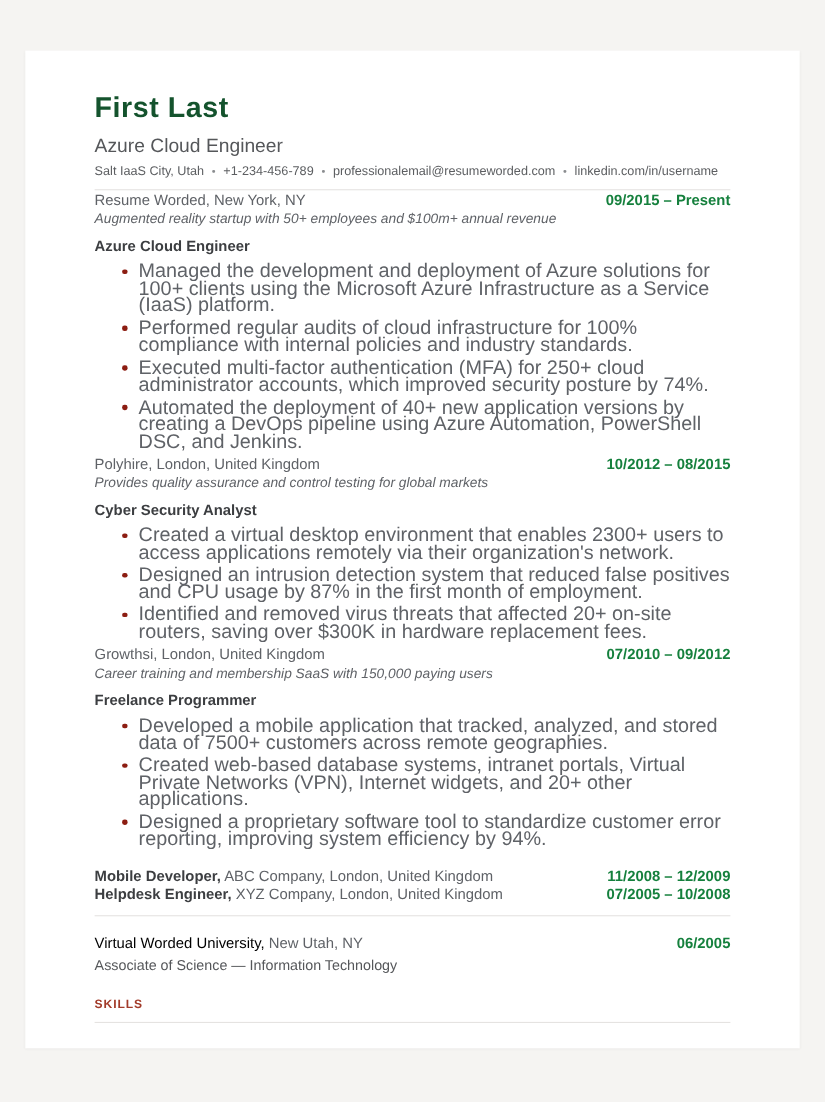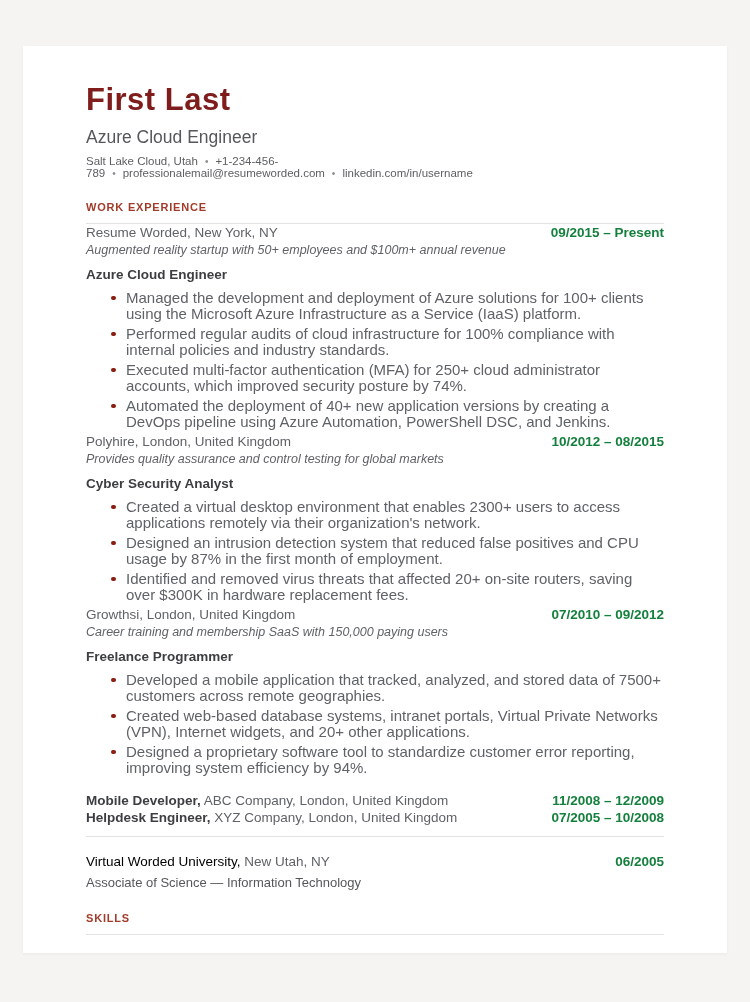--- a/index.html
+++ b/index.html
@@ -12,24 +12,24 @@
   }
   .page {
     position:absolute;
     left:23px; top:46px;
     width:704px; height:907px;
     background:#ffffff;
     box-shadow:0 1px 3px rgba(0,0,0,0.05);
     padding:36px 63px 0 63px;
   }
   .candidate-name {
-    font-size:31px;
+    font-size:26px;
     font-weight:800;
     letter-spacing:0.5px;
-    color:#7f1d1d;
+    color:#14532d;
   }
   .candidate-title {
     margin-top:9px;
     font-size:17.5px;
     color:#55575a;
   }
   .contact-line {
     margin-top:7px;
     font-size:11.5px;
     color:#5c5e61;
@@ -64,21 +64,21 @@
   .role {
     margin-top:10px;
     font-weight:700;
     font-size:13.5px;
     color:#3c3e41;
   }
   ul.bullets { margin-top:8px; list-style:none; }
   ul.bullets li {
     position:relative;
     padding-left:40px;
-    font-size:15px;
+    font-size:18px;
     line-height:15.5px;
     color:#5f6267;
     margin-bottom:5px;
   }
   ul.bullets li::before {
     content:"";
     position:absolute;
     left:25px; top:5.5px;
     width:4.5px; height:4.5px;
     border-radius:50%;
@@ -103,26 +103,25 @@
 </style>
 </head>
 <body>
 
 <div class="page">
 
   <div>
     <div class="candidate-name">First Last</div>
     <div class="candidate-title">Azure Cloud Engineer</div>
     <div class="contact-line">
-      <span>Salt Lake Cloud, Utah</span><span class="sep">•</span><span>+1-234-456-789</span><span class="sep">•</span><span>professionalemail@resumeworded.com</span><span class="sep">•</span><span>linkedin.com/in/username</span>
+      <span>Salt IaaS City, Utah</span><span class="sep">•</span><span>+1-234-456-789</span><span class="sep">•</span><span>professionalemail@resumeworded.com</span><span class="sep">•</span><span>linkedin.com/in/username</span>
     </div>
   </div>
 
   <div>
-    <div class="section-heading">WORK EXPERIENCE</div>
     <div class="section-divider"></div>
 
     <div class="job">
       <div class="entry-head">
         <span class="company">Resume Worded, New York, NY</span>
         <span class="dates">09/2015 – Present</span>
       </div>
       <div class="desc">Augmented reality startup with 50+ employees and $100m+ annual revenue</div>
       <div class="role">Azure Cloud Engineer</div>
       <ul class="bullets">

